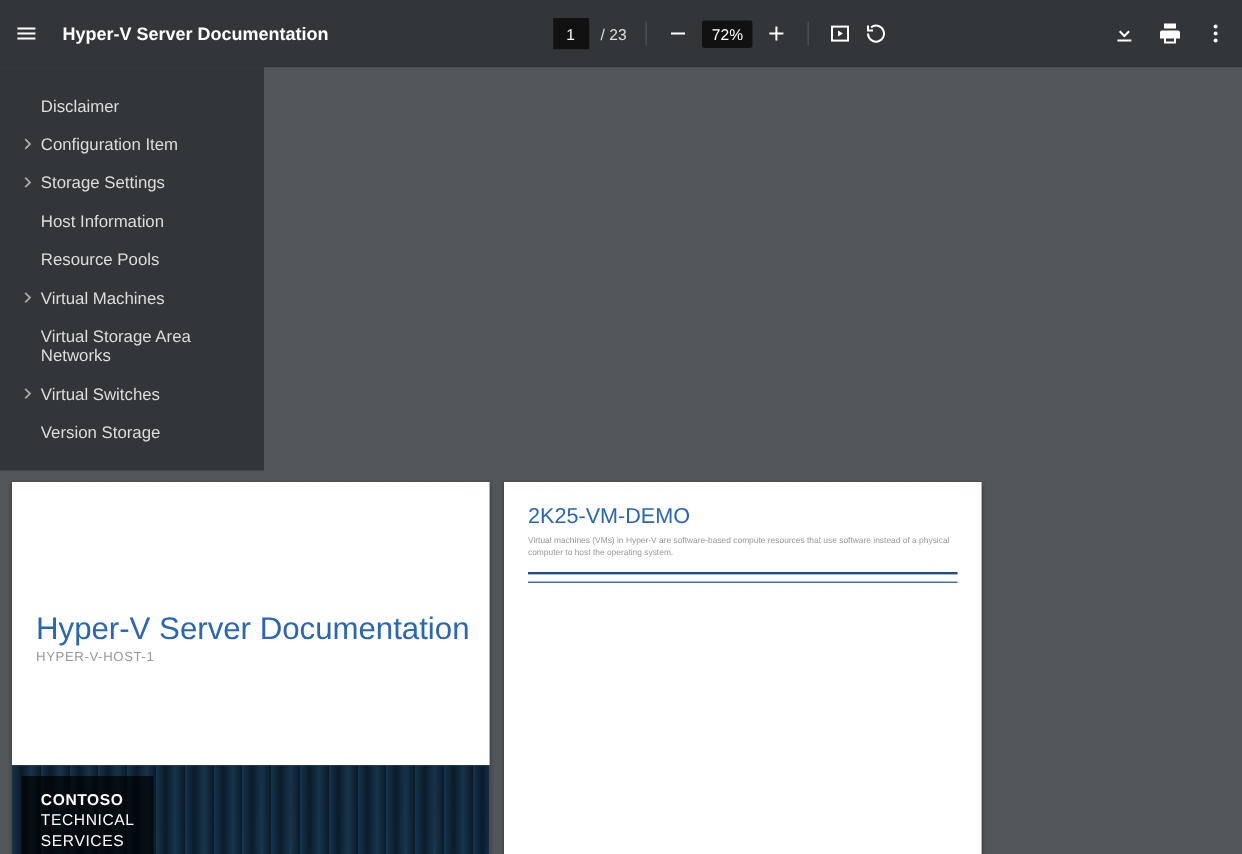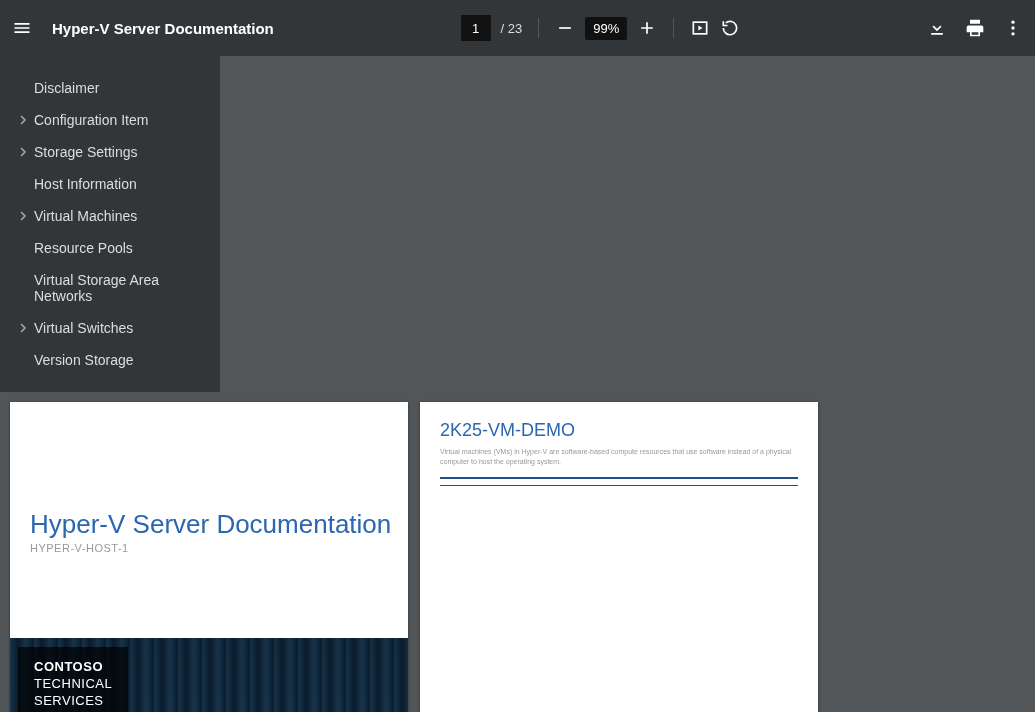--- a/index.html
+++ b/index.html
@@ -63,21 +63,21 @@
   </div>
   <div class="tb-center">
     <input class="page-input" value="1" style="">
     <span class="page-total">/ 23</span>
     <div class="tb-sep"></div>
     <div class="tb-icon">
         <svg viewBox="0 0 24 24" fill="#fff">
           <path d="M5 11h14v2H5z"></path>
         </svg>
       </div>
-    <span class="zoom-val">99%</span>
+    <span class="zoom-val">72%</span>
     <div class="tb-icon">
         <svg viewBox="0 0 24 24" fill="#fff">
           <path d="M11 5h2v6h6v2h-6v6h-2v-6H5v-2h6z"></path>
         </svg>
       </div>
     <div class="tb-sep"></div>
     <div class="tb-icon">
         <svg viewBox="0 0 24 24" fill="none" stroke="#fff" stroke-width="2">
           <rect x="4" y="5" width="16" height="14"></rect>
           <path d="M10 9v6l5-3z" fill="#fff" stroke="none"></path>
@@ -131,30 +131,30 @@
             <path d="M3 1l4 4-4 4" fill="none" stroke="#aaa" stroke-width="1.5"></path>
           </svg>
         </div>
         <div class="outline-label">Storage Settings</div>
       </div>
       <div class="outline-item">
         <div class="outline-caret"></div>
         <div class="outline-label">Host Information</div>
       </div>
       <div class="outline-item">
+        <div class="outline-caret"></div>
+        <div class="outline-label">Resource Pools</div>
+      </div>
+      <div class="outline-item">
         <div class="outline-caret">
           <svg viewBox="0 0 10 10" width="10" height="10">
             <path d="M3 1l4 4-4 4" fill="none" stroke="#aaa" stroke-width="1.5"></path>
           </svg>
         </div>
         <div class="outline-label">Virtual Machines</div>
-      </div>
-      <div class="outline-item">
-        <div class="outline-caret"></div>
-        <div class="outline-label">Resource Pools</div>
       </div>
       <div class="outline-item">
         <div class="outline-caret"></div>
         <div class="outline-label">Virtual Storage Area Networks</div>
       </div>
       <div class="outline-item">
         <div class="outline-caret">
           <svg viewBox="0 0 10 10" width="10" height="10">
             <path d="M3 1l4 4-4 4" fill="none" stroke="#aaa" stroke-width="1.5"></path>
           </svg>

